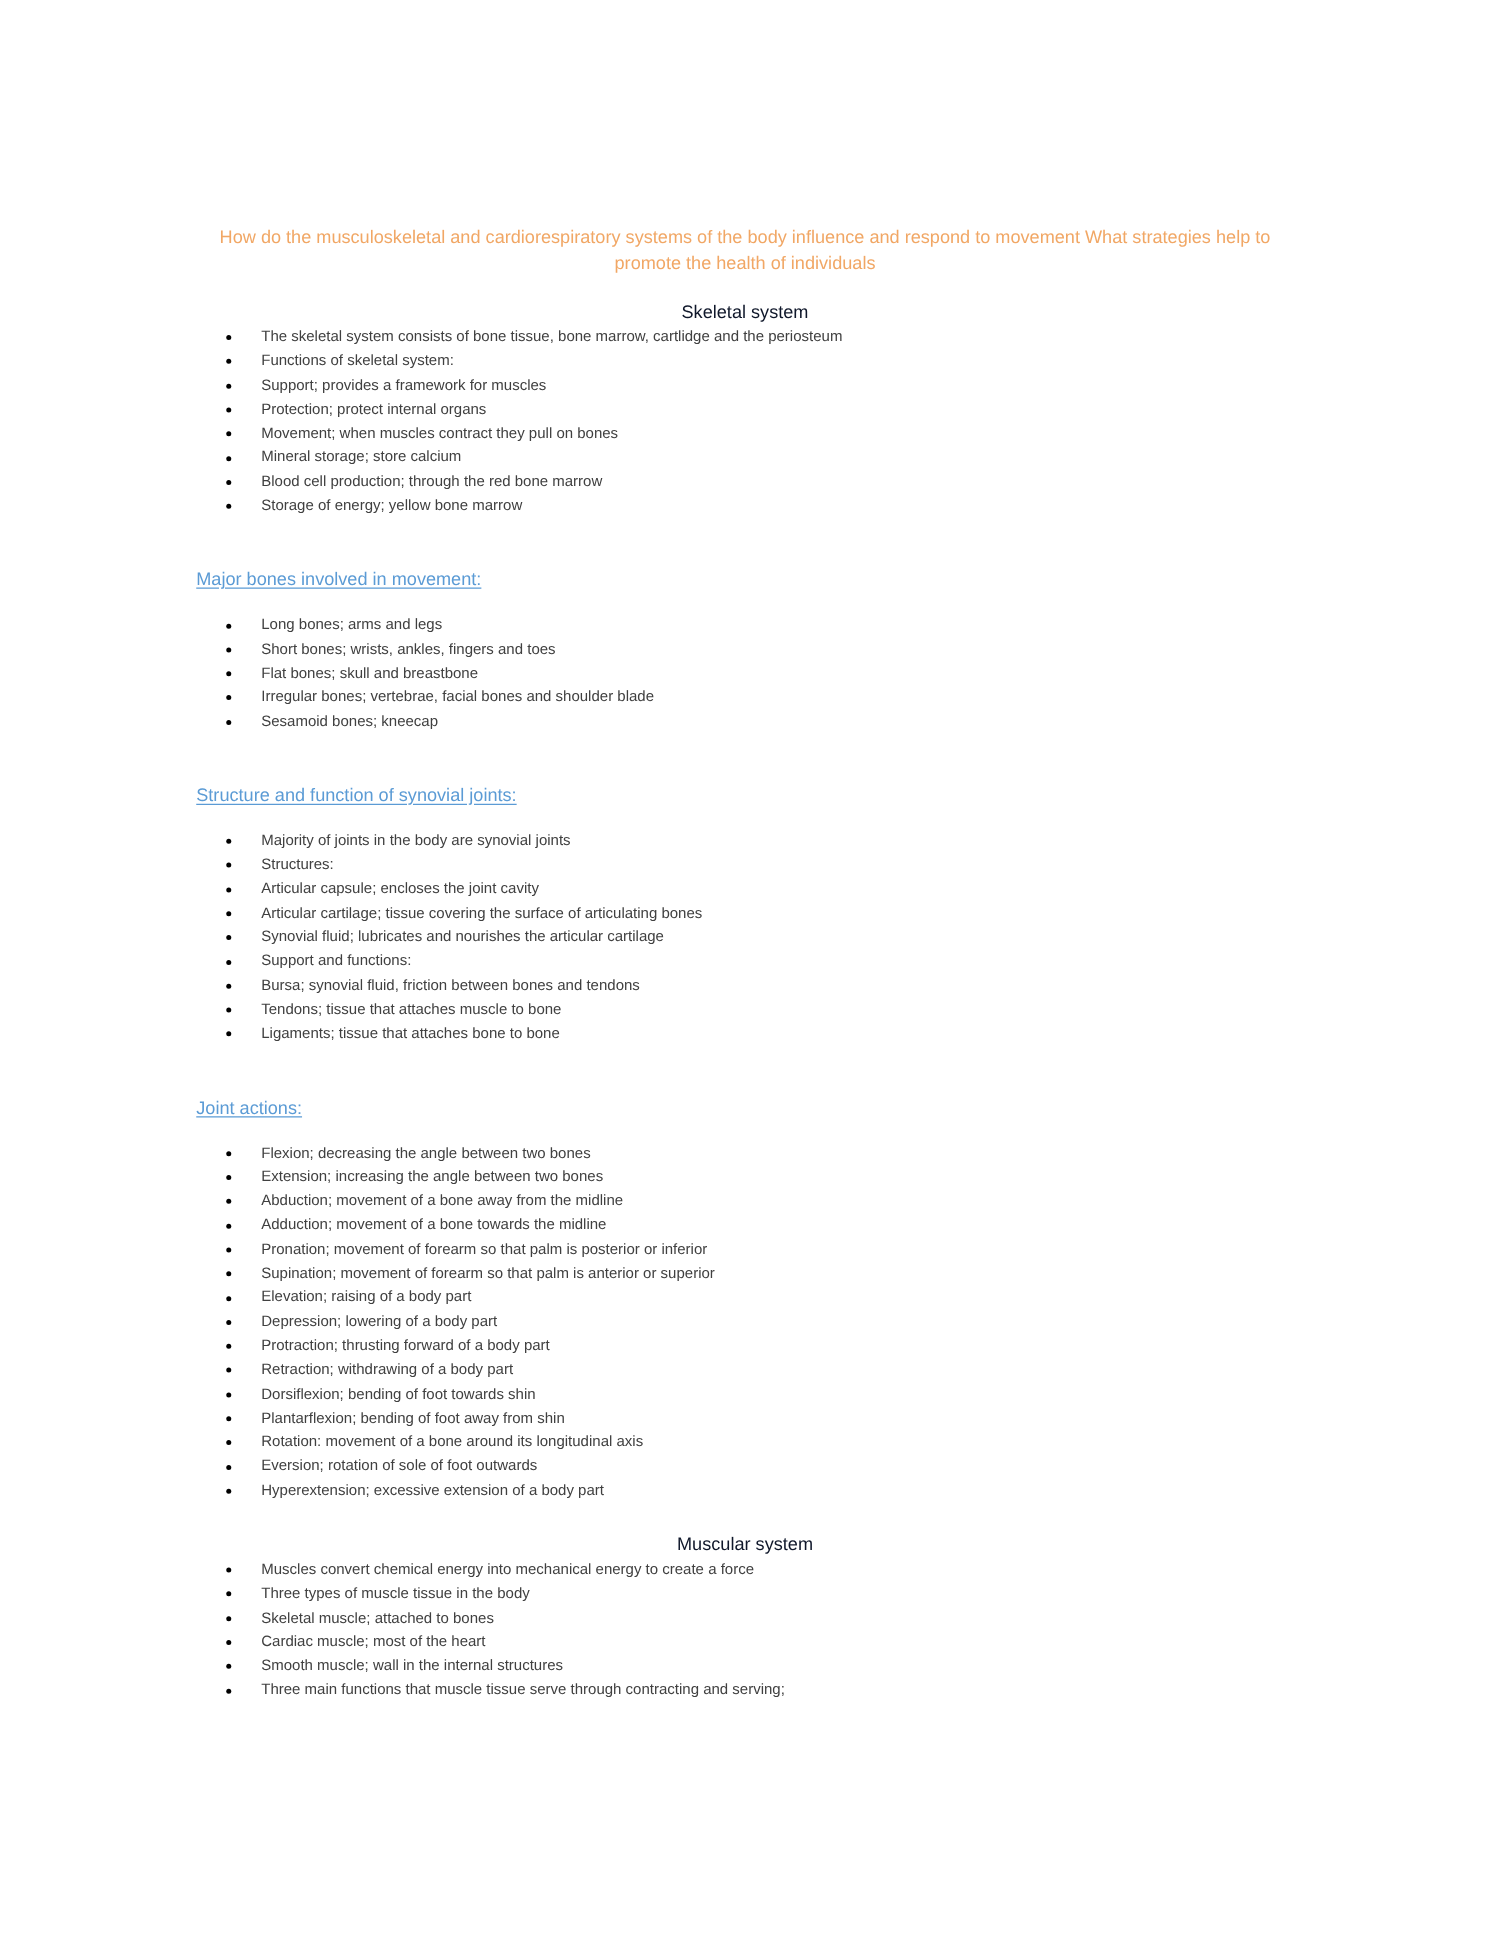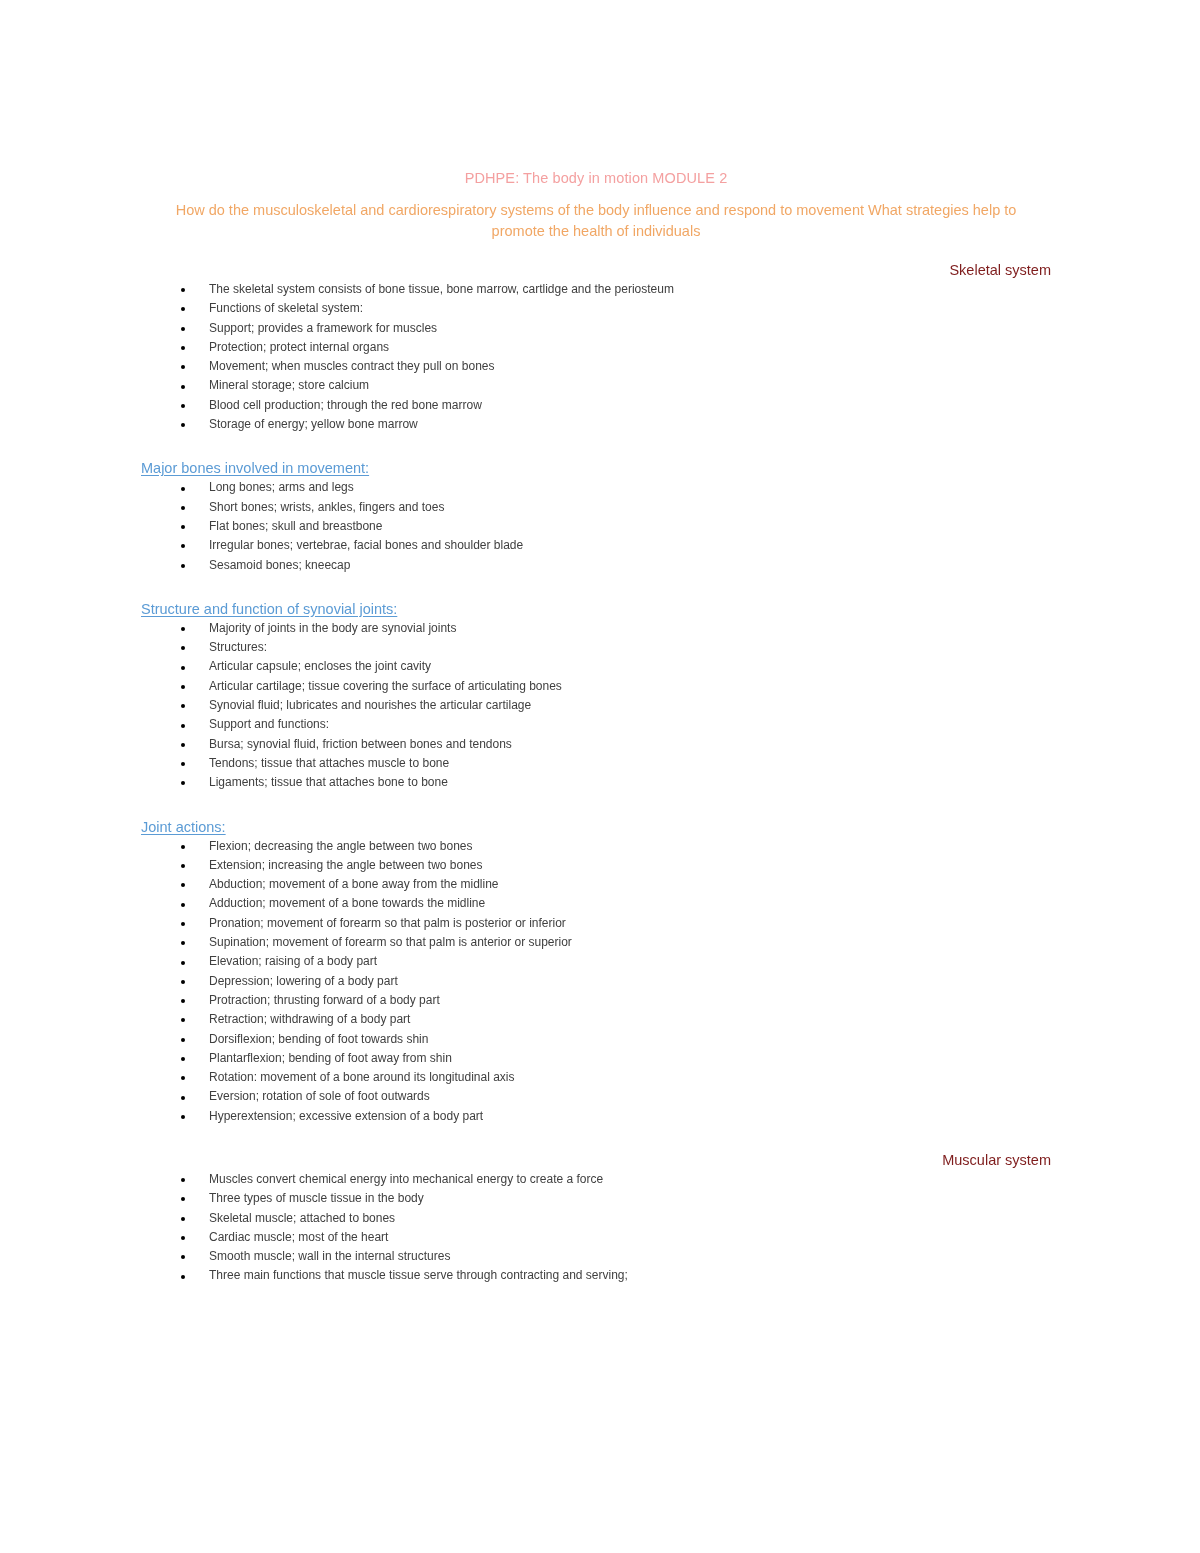--- a/index.html
+++ b/index.html
@@ -41,32 +41,32 @@
     font-size: 14.5px;
     color: #F1A765;
     text-align: center;
     line-height: 21px;
     margin: 12px;
     letter-spacing: 0px;
     font-weight: normal;
   }
   .section-heading-pink {
     font-size: 14.5px;
-    color: #7f1d1d;
-    text-align: right;
+    color: #0f172a;
+    text-align: center;
     line-height: 20px;
     margin: 18px 0 0 0;
     font-weight: normal;
   }
   .section-heading-blue {
     font-size: 14.5px;
     color: #5B9BD5;
     text-align: left;
     line-height: 20px;
-    margin: 0;
+    margin: 16px;
     font-weight: normal;
     text-decoration: underline;
     text-underline-offset: 2px;
   }
   .spacer-before-heading {
     height: 24px;
   }
   ul.bullets {
     list-style: none;
     margin: 0;
@@ -94,21 +94,20 @@
   .list-block {
     margin-top: 21px;
   }
 </style>
 </head>
 <body>
 
 <div class="page">
   <div class="content">
 
-    <h1 class="doc-title">PDHPE: The body in motion MODULE 2</h1>
 
     <p class="doc-subtitle">How do the musculoskeletal and cardiorespiratory systems of the body influence and respond to  movement What strategies help to promote the health of individuals</p>
 
     <h2 class="section-heading-pink">Skeletal system</h2>
     <ul class="bullets list-block">
       <li><span class="bullet-dot"></span><span>The skeletal system consists of bone tissue, bone marrow, cartlidge and the periosteum</span></li>
       <li><span class="bullet-dot"></span><span>Functions of skeletal system:</span></li>
       <li><span class="bullet-dot"></span><span>Support; provides a framework for muscles</span></li>
       <li><span class="bullet-dot"></span><span>Protection; protect internal organs</span></li>
       <li><span class="bullet-dot"></span><span>Movement; when muscles contract they pull on bones</span></li>

